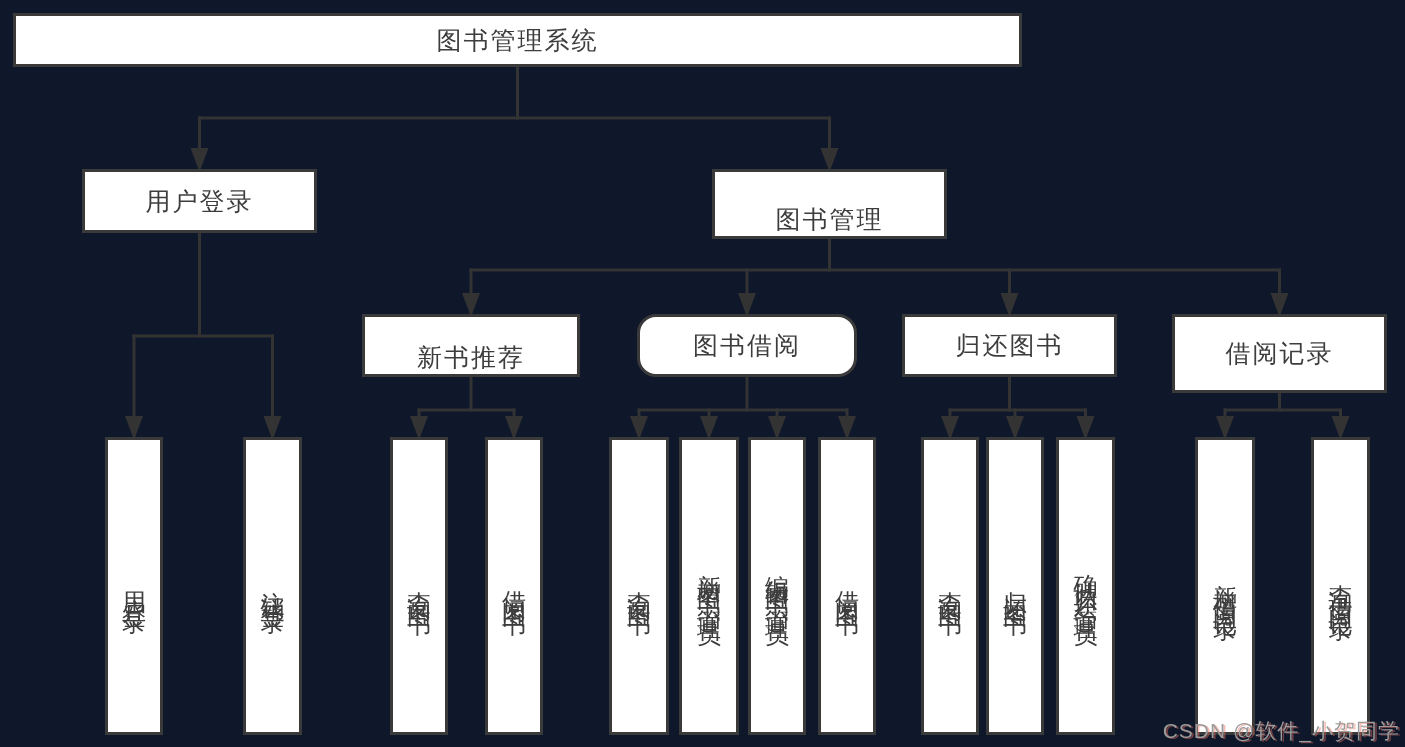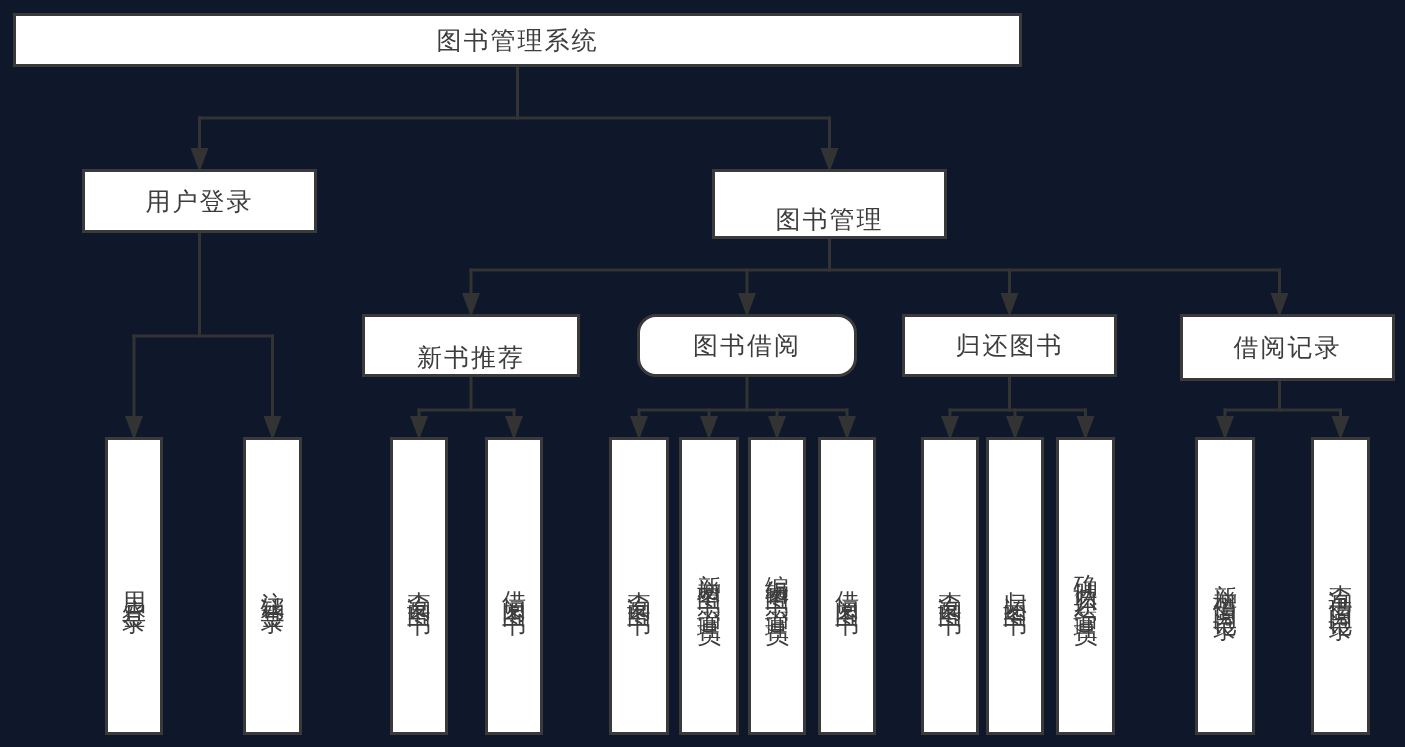--- a/index.html
+++ b/index.html
@@ -125,21 +125,21 @@
       </div>
       <div class="node node-h" style="left: 362px; top: 314px; width: 218px; height: 63px; border-color: rgb(58, 58, 58); background: rgb(255, 255, 255); color: rgb(61, 61, 61); align-items: flex-end;">
         <span>新书推荐</span>
       </div>
       <div class="node node-h" style="left: 637px; top: 314px; width: 220px; height: 63px; border-color: rgb(58, 58, 58); background: rgb(255, 255, 255); color: rgb(61, 61, 61); border-radius: 19px;">
         <span>图书借阅</span>
       </div>
       <div class="node node-h" style="left: 902px; top: 314px; width: 215px; height: 63px; border-color: rgb(58, 58, 58); background: rgb(255, 255, 255); color: rgb(61, 61, 61);">
         <span>归还图书</span>
       </div>
-      <div class="node node-h" style="left: 1172px; top: 314px; width: 215px; height: 67px; border-color: rgb(58, 58, 58); background: rgb(255, 255, 255); color: rgb(61, 61, 61); margin-left: 8px;">
+      <div class="node node-h" style="left: 1172px; top: 314px; width: 215px; height: 79px; border-color: rgb(58, 58, 58); background: rgb(255, 255, 255); color: rgb(61, 61, 61);">
         <span>借阅记录</span>
       </div>
       <div class="node node-v" style="left: 105px; top: 437px; width: 58px; height: 298px; border-color: rgb(58, 58, 58); background: rgb(255, 255, 255); color: rgb(61, 61, 61);">
         <span>用户登录</span>
       </div>
       <div class="node node-v" style="left: 243px; top: 437px; width: 59px; height: 298px; border-color: rgb(58, 58, 58); background: rgb(255, 255, 255); color: rgb(61, 61, 61);">
         <span>注销登录</span>
       </div>
       <div class="node node-v" style="left: 390px; top: 437px; width: 58px; height: 298px; border-color: rgb(58, 58, 58); background: rgb(255, 255, 255); color: rgb(61, 61, 61);">
         <span>查询图书</span>
@@ -168,13 +168,14 @@
       <div class="node node-v" style="left: 1056px; top: 437px; width: 59px; height: 298px; border-color: rgb(58, 58, 58); background: rgb(255, 255, 255); color: rgb(61, 61, 61);">
         <span>确认归还（管理员）</span>
       </div>
       <div class="node node-v" style="left: 1195px; top: 437px; width: 60px; height: 298px; border-color: rgb(58, 58, 58); background: rgb(255, 255, 255); color: rgb(61, 61, 61);">
         <span>新增借阅记录</span>
       </div>
       <div class="node node-v" style="left: 1311px; top: 437px; width: 59px; height: 298px; border-color: rgb(58, 58, 58); background: rgb(255, 255, 255); color: rgb(61, 61, 61);">
         <span>查询借阅记录</span>
       </div>
     </div>
+  <div id="watermark">CSDN @软件_小贺同学</div>
 </div>
 
 </body></html>

